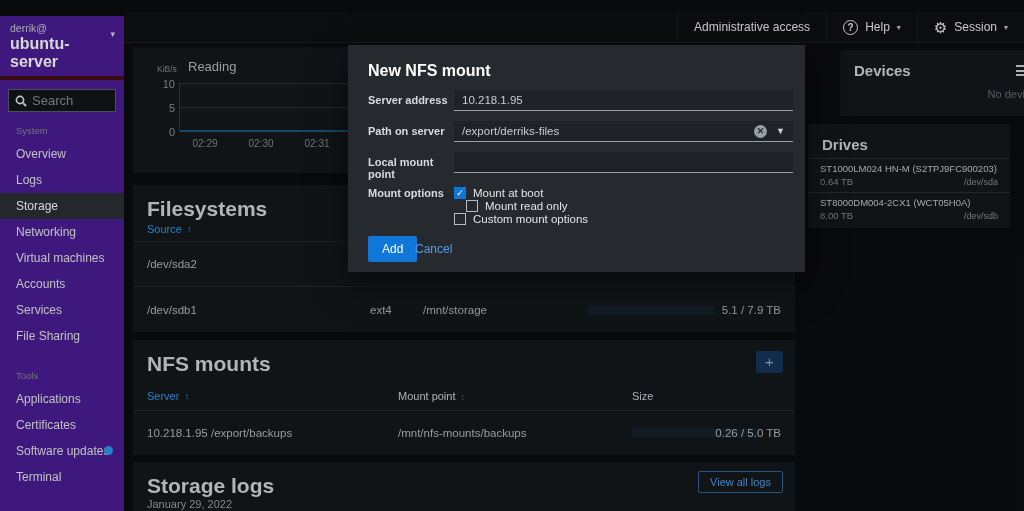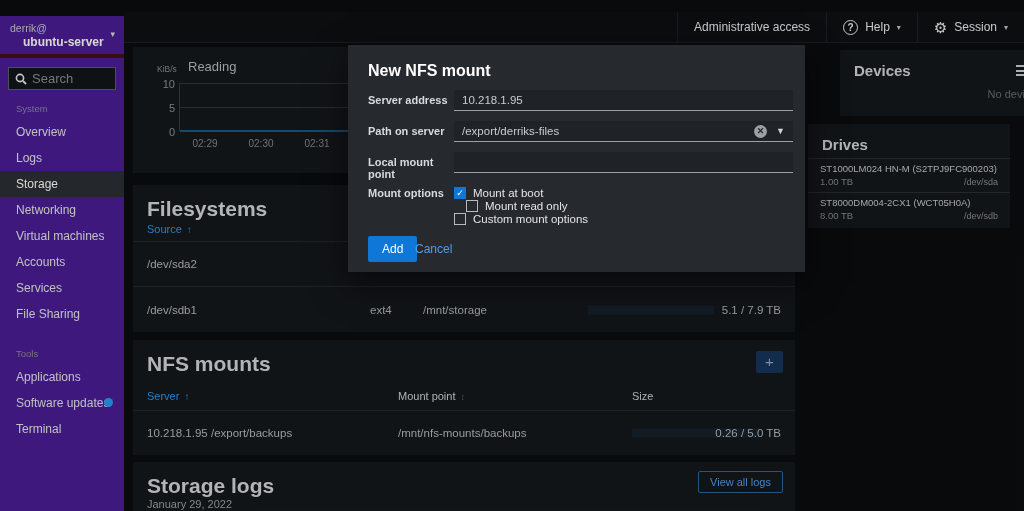--- a/index.html
+++ b/index.html
@@ -7,21 +7,21 @@
   body {
     position:relative;
     background:#0b0d0f;
     font-family:"Liberation Sans", sans-serif;
     color:#e0e2e5;
   }
   
   .sidebar { position:absolute; left:0; top:16px; width:124px; height:511px; background:#4c1d95; z-index:10; }
   .user-block { position:relative; padding:6px 10px 5px; border-bottom:4px solid #46101a; cursor:pointer; }
   .user-name { font-size:10.5px; color:#c9ccd0; }
-  .host-name { font-size:12px; font-weight:bold; color:#ffffff; margin-top:1px;margin-left:13px; }
+  .host-name { font-size:16px; font-weight:bold; color:#ffffff; margin-top:1px; }
   .user-caret { position:absolute; right:9px; top:13px; font-size:9px; color:#d8dbde; }
   .search-box { margin:9px 8px 4px; height:23px; background:#131619; border:1px solid #5b6066; display:flex; align-items:center; padding:0 6px; gap:5px; }
   .search-box svg { flex:0 0 auto; }
   .search-box input { background:transparent; border:none; outline:none; color:#b4b7bb; font-size:13px; width:80px; font-family:inherit; }
   .search-box input::placeholder { color:#8a8d90; }
   .nav-section-label { font-size:9.5px; color:#8a8d90; padding:9px 16px 5px; }
   .nav-item { position:relative; height:26px; line-height:26px; padding-left:16px; font-size:12px; color:#e3e5e8; cursor:pointer; white-space:nowrap; }
   .nav-item.selected { background:#2c2f34; color:#ffffff; }
   .notify-dot { position:absolute; right:11px; top:8px; width:9px; height:9px; border-radius:50%; background:#2b9af3; }
   .nav-gap { height:12px; }
@@ -128,20 +128,21 @@
   <div class="nav-item">Logs</div>
   <div class="nav-item selected">Storage</div>
   <div class="nav-item">Networking</div>
   <div class="nav-item">Virtual machines</div>
   <div class="nav-item">Accounts</div>
   <div class="nav-item">Services</div>
   <div class="nav-item">File Sharing</div>
   <div class="nav-gap"></div>
   <div class="nav-section-label">Tools</div>
   <div class="nav-item">Applications</div>
+  <div class="nav-item">Certificates</div>
   <div class="nav-item">
     <span>Software updates</span>
     <span class="notify-dot"></span>
   </div>
   <div class="nav-item">Terminal</div>
 </nav>
 
 <header class="masthead">
   <div class="mh-item">
     <span>Administrative access</span>
@@ -224,21 +225,21 @@
       <i></i>
       <i></i>
     </span>
   <div class="empty-text">No devices</div>
 </section>
 
 <section class="card" id="drives-card">
   <h2 class="card-title small-title">Drives</h2>
   <div class="drive-row dr-0">
     <div class="drive-model">ST1000LM024 HN-M (S2TPJ9FC900203)</div>
-    <div class="drive-size">1.00 TB</div>
+    <div class="drive-size">0.64 TB</div>
     <span class="drive-dev">/dev/sda</span>
   </div>
   <div class="drive-row dr-1">
     <div class="drive-model">ST8000DM004-2CX1 (WCT05H0A)</div>
     <div class="drive-size">8.00 TB</div>
     <span class="drive-dev">/dev/sdb</span>
   </div>
 </section>
 
 <div class="backdrop"></div>

